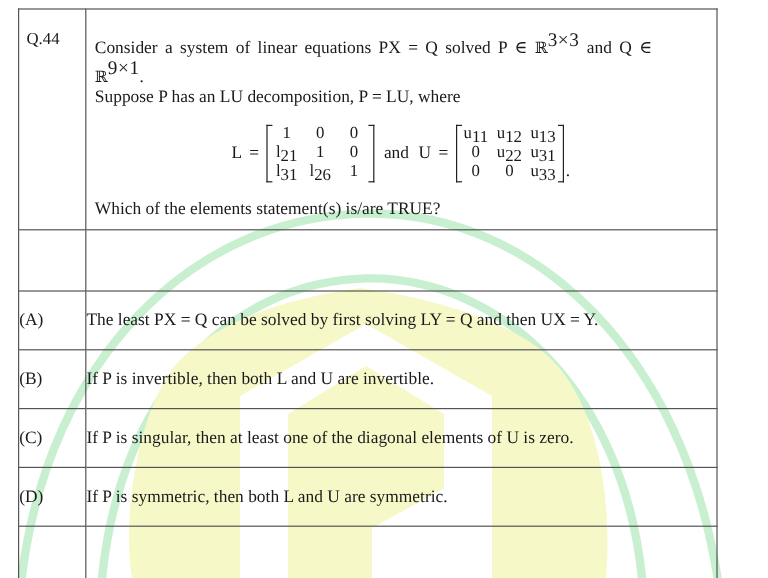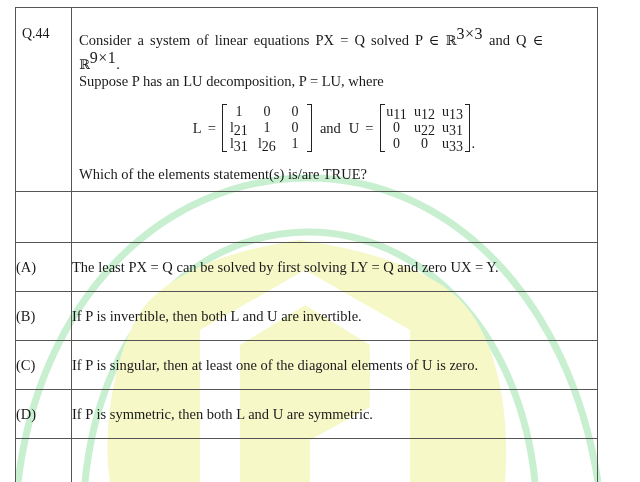--- a/index.html
+++ b/index.html
@@ -98,21 +98,21 @@
   </tr>
 
   <tr class="row-empty">
     <td class="c1"></td>
     <td></td>
   </tr>
 
   <tr class="row-opt">
     <td class="c1 opt-label">(A)</td>
     <td class="opt-text">
-      <span>The least </span><span class="i">PX</span><span> = </span><span class="i">Q</span><span> can be solved by first solving </span><span class="i">LY</span><span> = </span><span class="i">Q</span><span> and zero </span><span class="i">UX</span><span> = </span><span class="i">Y</span><span>.</span>
+      <span>The least </span><span class="i">PX</span><span> = </span><span class="i">Q</span><span> can be solved by first solving </span><span class="i">LY</span><span> = </span><span class="i">Q</span><span> and then </span><span class="i">UX</span><span> = </span><span class="i">Y</span><span>.</span>
     </td>
   </tr>
 
   <tr class="row-opt">
     <td class="c1 opt-label">(B)</td>
     <td class="opt-text">
       <span>If </span><span class="i">P</span><span> is invertible, then both </span><span class="i">L</span><span> and </span><span class="i">U</span><span> are invertible.</span>
     </td>
   </tr>
 

